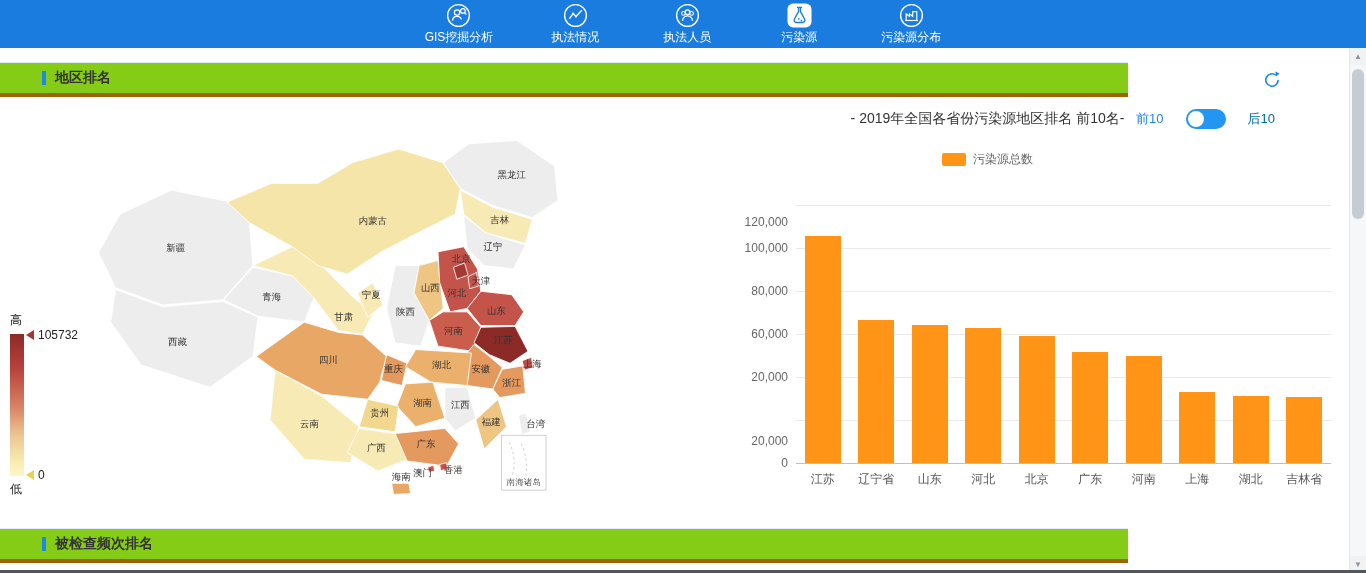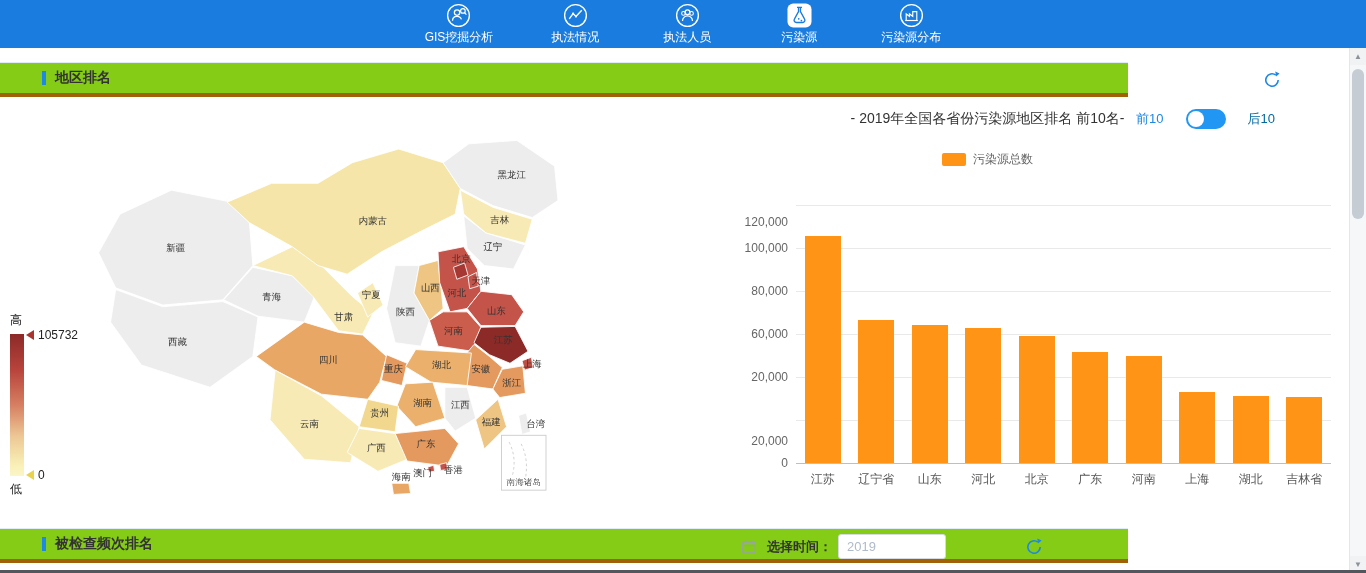--- a/index.html
+++ b/index.html
@@ -328,38 +328,20 @@
       <div class="ytick" style="top: 187px;">80,000</div>
       <div class="ytick" style="top: 230px;">60,000</div>
       <div class="ytick" style="top: 273px;">20,000</div>
       <div class="ytick" style="top: 316px; margin-top: 21px;">20,000</div>
       <div class="ytick" style="top: 359px;">0</div>
     </div>
 
   <div class="section-header" id="freqHeader">
     <span class="accent"></span>
     <span class="section-title">被检查频次排名</span>
-    <div class="freq-controls">
-      <span style="width:16px;height:16px;cursor:pointer">
-        <svg viewBox="0 0 16 16" width="16" height="16">
-            <rect x="1.8" y="3" width="12.4" height="11" rx="1.2" fill="none" stroke="#98a1ab" stroke-width="1.3"></rect>
-            <line x1="1.8" y1="6.4" x2="14.2" y2="6.4" stroke="#98a1ab" stroke-width="1.3"></line>
-            <line x1="5" y1="1.4" x2="5" y2="4" stroke="#98a1ab" stroke-width="1.3"></line>
-            <line x1="11" y1="1.4" x2="11" y2="4" stroke="#98a1ab" stroke-width="1.3"></line>
-          </svg>
-      </span>
-      <span class="time-label">选择时间：</span>
-      <input class="time-input" value="2019" style="">
-      <span class="freq-refresh">
-        <svg viewBox="0 0 20 20" width="20" height="20">
-            <path d="M16.2 10a6.2 6.2 0 1 1-2.3-4.8" fill="none" stroke="#1e88e5" stroke-width="1.6"></path>
-            <polygon points="13.2,1.6 17.6,3.4 14.2,6.6" fill="#1e88e5"></polygon>
-          </svg>
-      </span>
-    </div>
   </div>
 
   <div class="scrollbar">
     <div class="sb-btn sb-up">▲</div>
     <div class="sb-thumb"></div>
     <div class="sb-btn sb-down">▼</div>
   </div>
 
   <div class="bottom-edge"></div>
 </div>

